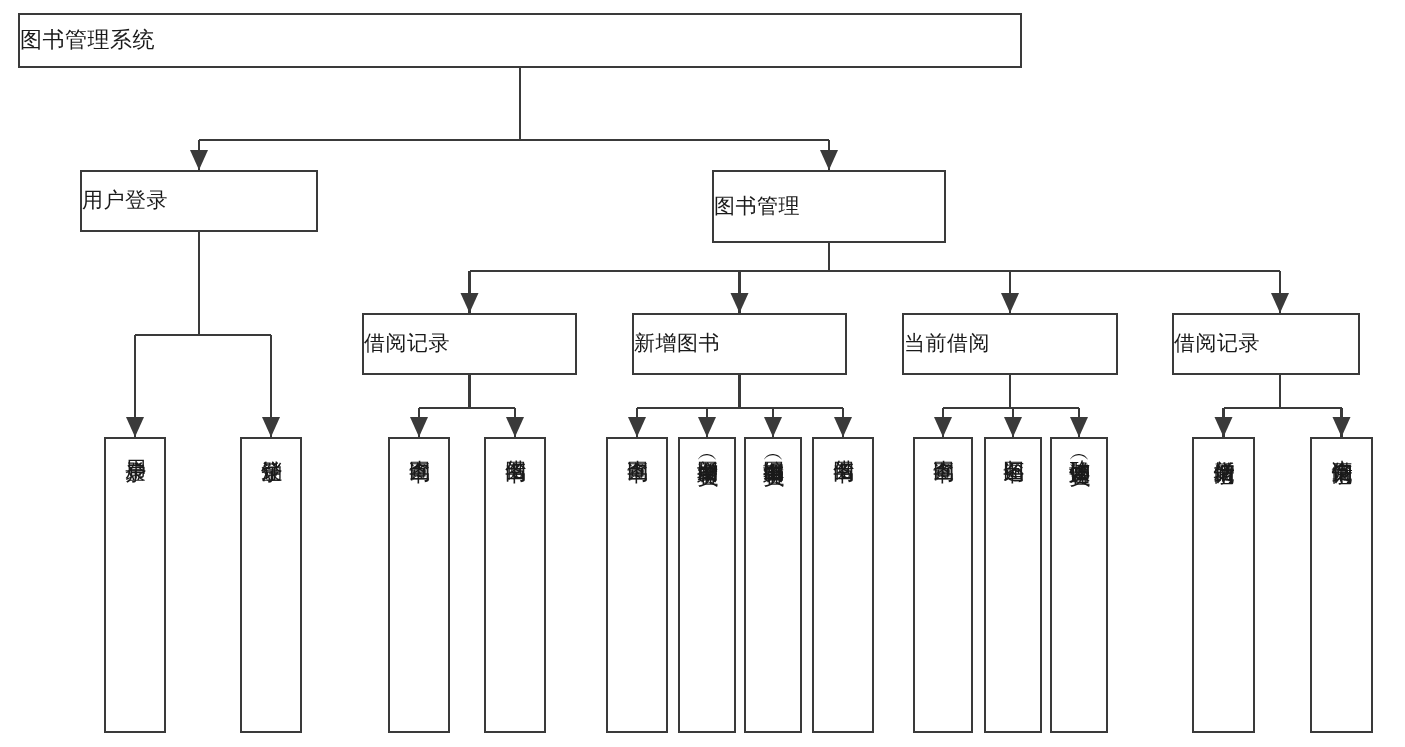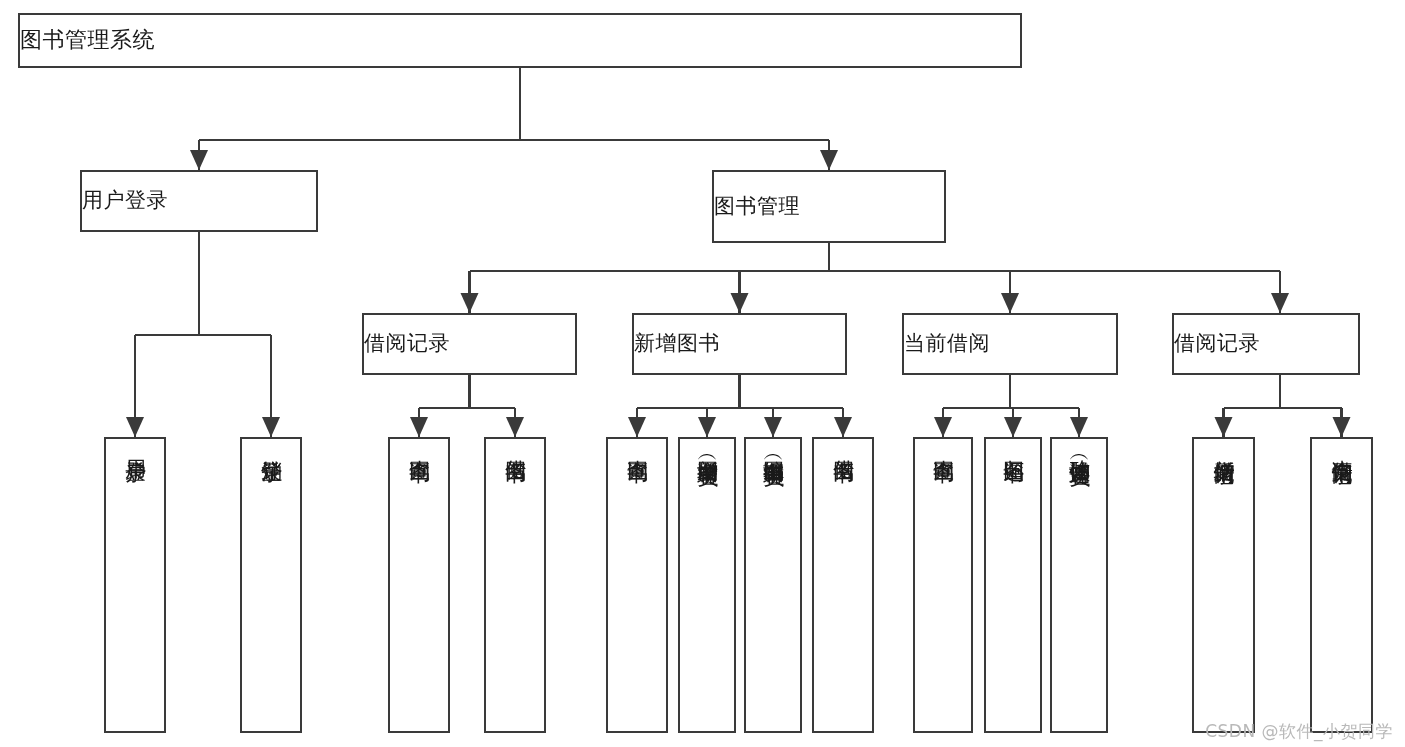--- a/index.html
+++ b/index.html
@@ -182,14 +182,13 @@
       <div class="node v" style="left: 1050px; top: 437px; width: 58px; height: 296px;">
         <span class="vtext">确认归还（管理员）</span>
       </div>
       <div class="node v" style="left: 1192px; top: 437px; width: 63px; height: 296px;">
         <span class="vtext">新增借阅记录</span>
       </div>
       <div class="node v" style="left: 1310px; top: 437px; width: 63px; height: 296px;">
         <span class="vtext">查询借阅记录</span>
       </div>
     </div>
-  <div class="watermark">CSDN @软件_小贺同学</div>
 </div>
 
 </body></html>

